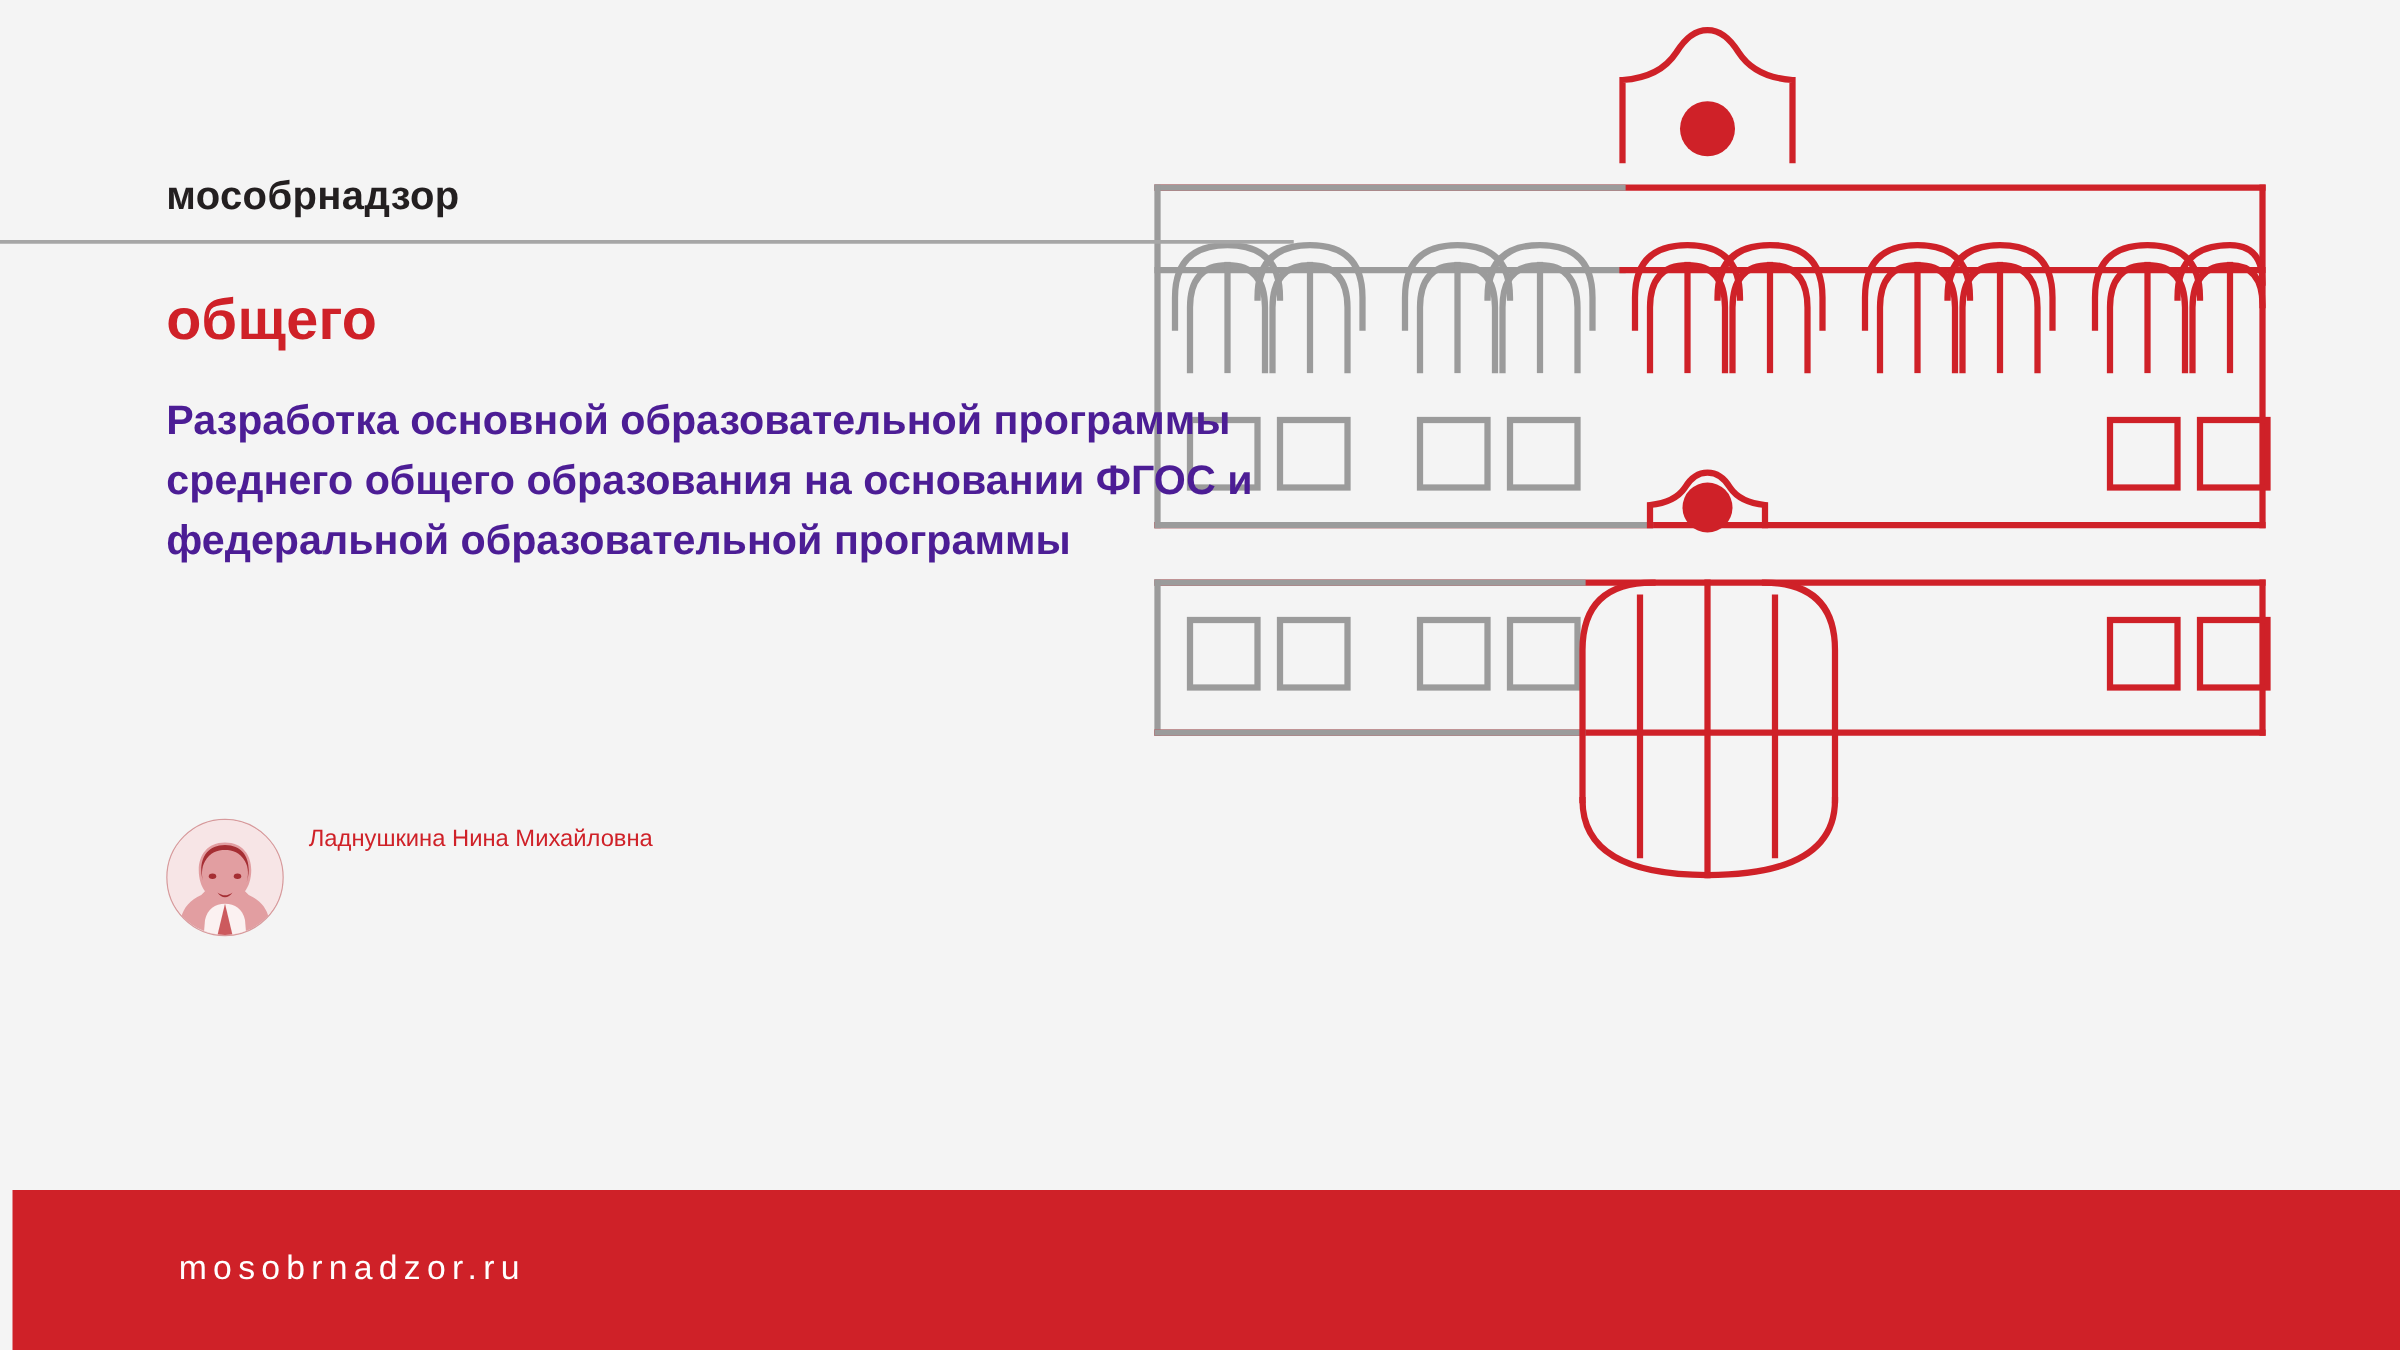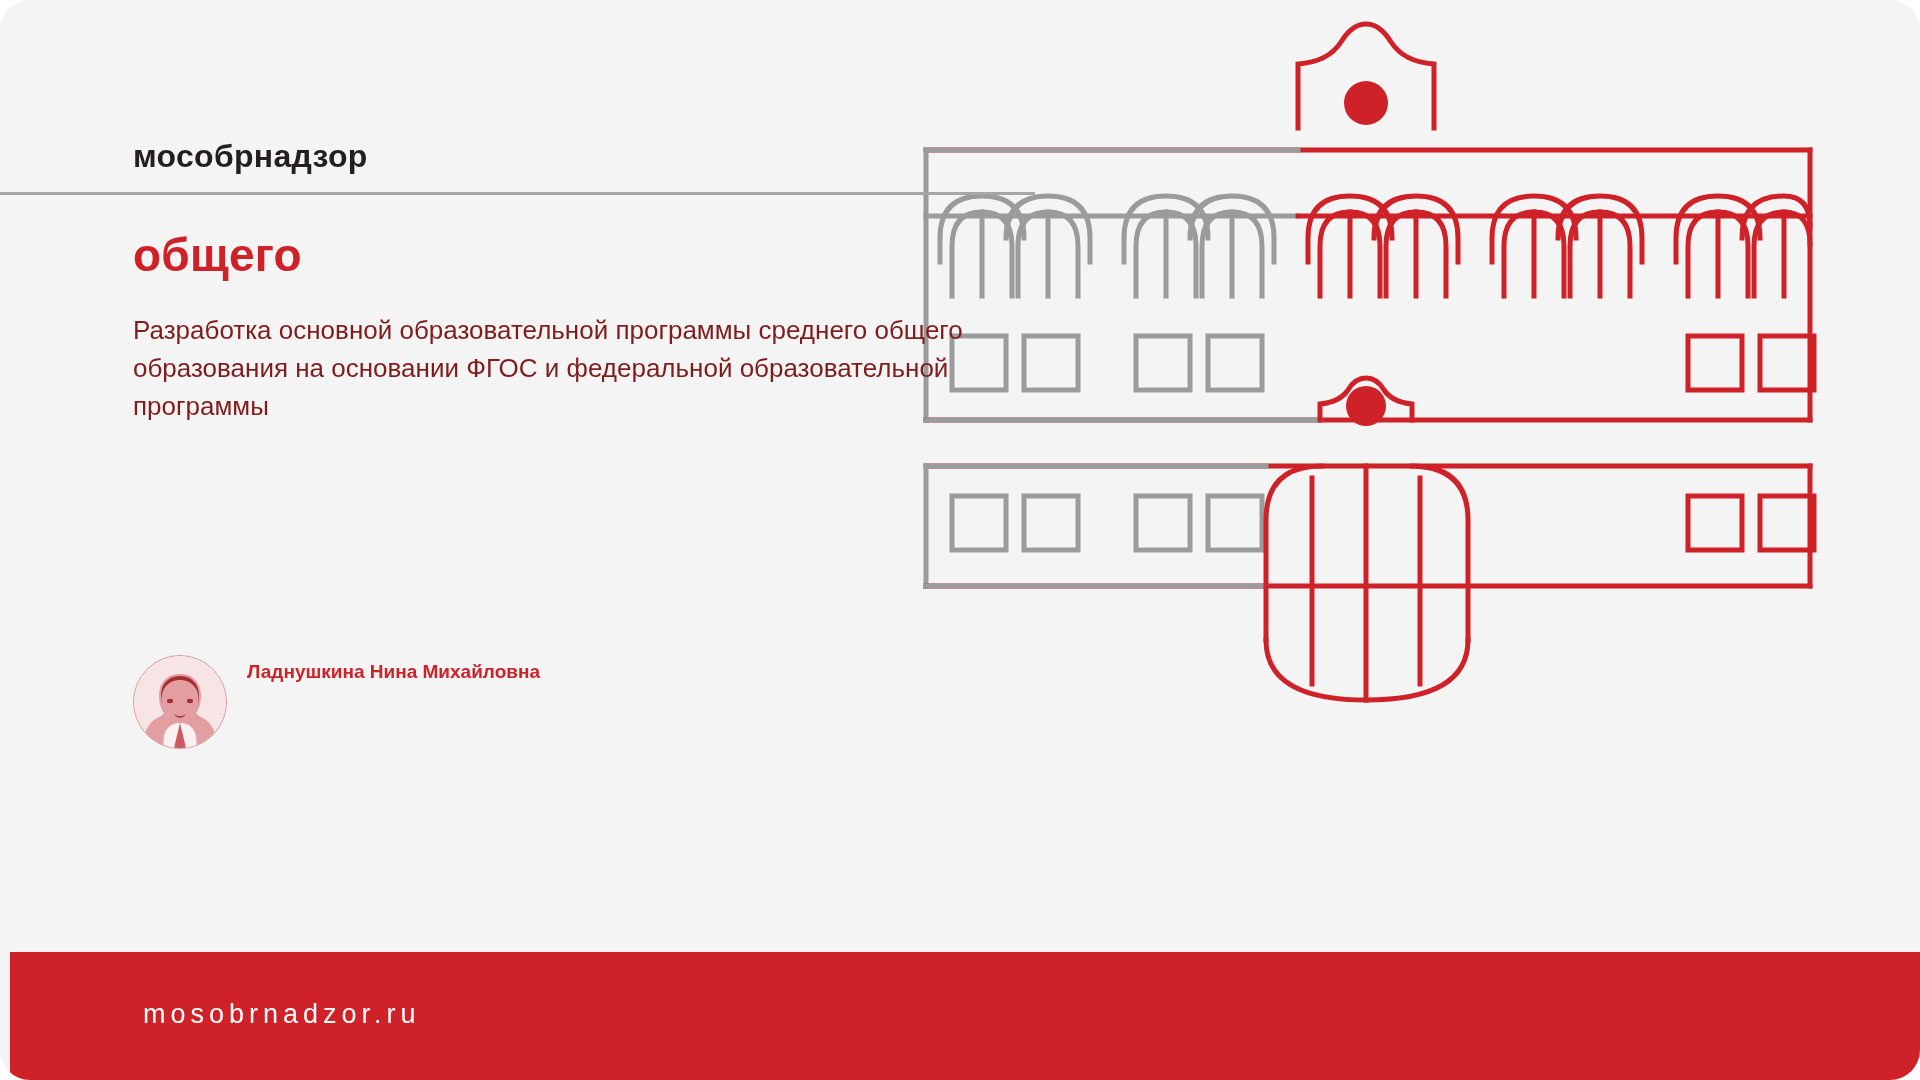--- a/index.html
+++ b/index.html
@@ -12,21 +12,20 @@
     height: 1080px;
     font-family: "Liberation Sans", sans-serif;
     overflow: hidden;
   }
   .slide {
     position: relative;
     width: 1920px;
     height: 1080px;
     background: #f4f4f4;
     overflow: hidden;
-    border-radius: 30px;
   }
 
   
   .building {
     position: absolute;
     top: 0;
     right: 0;
     width: 1000px;
     height: 760px;
     pointer-events: none;
@@ -59,24 +58,24 @@
     font-size: 46px;
     font-weight: bold;
     color: #cf2128;
     letter-spacing: 0.2px;
   }
   .main-title {
     position: absolute;
     left: 133px;
     top: 312px;
     width: 900px;
-    font-size: 26px;
-    font-weight: normal;
+    font-size: 33px;
+    font-weight: bold;
     line-height: 1.46;
-    color: #7f1d1d;
+    color: #4c1d95;
   }
 
   
   .speaker {
     position: absolute;
     left: 133px;
     top: 655px;
     display: flex;
     align-items: flex-start;
     gap: 20px;
@@ -90,21 +89,21 @@
     overflow: hidden;
     flex: 0 0 auto;
     position: relative;
   }
   .avatar svg { display: block; }
   .speaker-text {
     padding-top: 6px;
   }
   .speaker-name {
     font-size: 19px;
-    font-weight: bold;
+    font-weight: normal;
     color: #cf2128;
     margin-bottom: 2px;
   }
   .speaker-desc {
     font-size: 18px;
     font-weight: bold;
     line-height: 1.28;
     color: #1d1d1b;
     max-width: 720px;
   }

